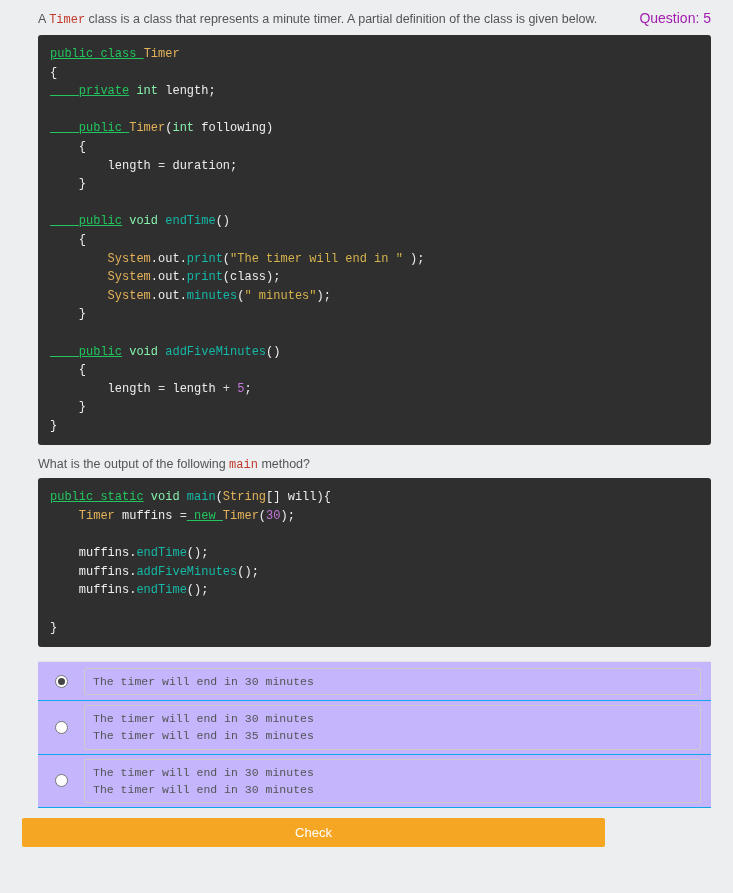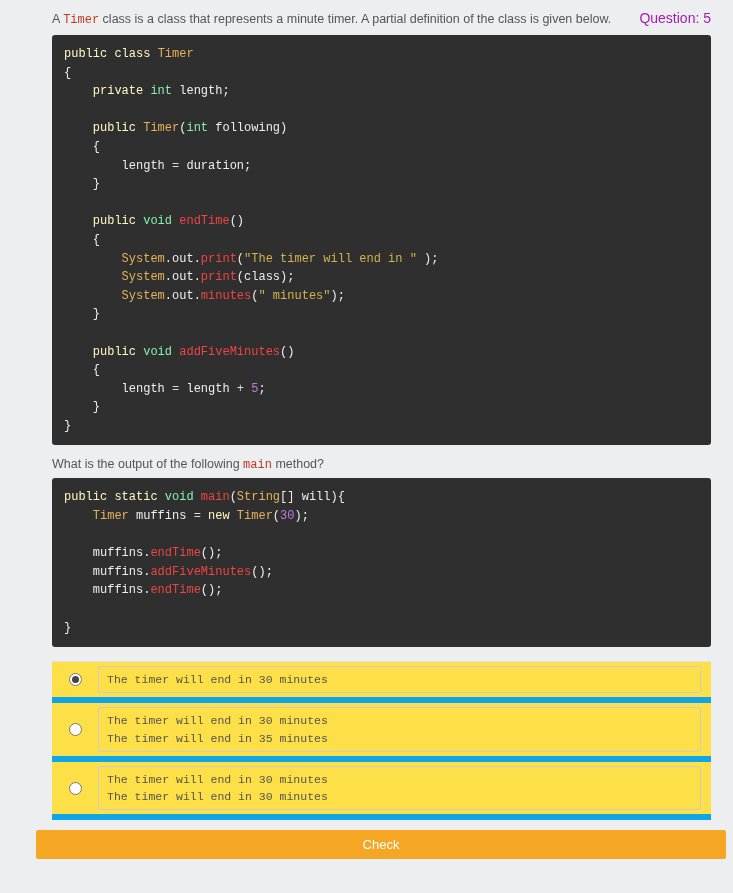--- a/index.html
+++ b/index.html
@@ -6,21 +6,21 @@
   body {
     font-family: Arial, Helvetica, sans-serif;
     background: #eceef0;
     width: 733px;
     height: 893px;
     overflow: hidden;
     font-size: 13px;
     color: #333;
   }
   .page {
-    padding: 10px 22px 0 52px;
+    padding: 10px 22px 0 38px;
   }
   .header-row {
     display: flex;
     justify-content: space-between;
     align-items: baseline;
     margin-bottom: 4px;
   }
   .intro {
     font-size: 12.5px;
     color: #555;
@@ -39,42 +39,42 @@
     color: #eee;
     font-family: "Courier New", monospace;
     font-size: 12px;
     line-height: 1.55;
     padding: 10px 12px;
     border-radius: 3px;
     margin: 6px 0 12px 0;
     white-space: pre;
     overflow: hidden;
   }
-  .kw   { color: #fef9c3; } 
+  .kw   { color: #22c55e; text-decoration: underline; } 
   .type { color: #86efac; }
-  .fn   { color: #ef4444; } 
+  .fn   { color: #14b8a6; } 
   .str  { color: #d4b24c; }
   .num  { color: #c678dd; }
   .op   { color: #dcdcdc; }
   .cls  { color: #e4b25a; }
   .mid-q {
     font-size: 12.5px;
     color: #555;
     margin: 8px 0 4px 0;
   }
   .mid-q .code-inline { color: #c0392b; font-family: "Courier New", monospace; font-size: 12px; }
   .answers {
     margin-top: 14px;
   }
   .answer-row {
     display: flex;
     align-items: center;
-    border-bottom: 6px solid #0ea5e9;
+    border-bottom: 1px solid #0ea5e9;
     border-top: 1px solid #e3e3e3;
-    background: #fde047;
+    background: #c4b5fd;
     min-height: 40px;
     padding: 4px 0;
   }
   .answer-row + .answer-row { border-top: none; }
   .radio-cell {
     width: 46px;
     display: flex;
     justify-content: center;
     align-items: center;
   }
@@ -108,21 +108,21 @@
   }
   .check-btn {
     margin-top: 10px;
     background: #f5a623;
     color: #fff;
     text-align: center;
     padding: 7px 0;
     border-radius: 2px;
     font-size: 13px;
     cursor: pointer;
-    width: 690px;
+    width: 583px;
     margin-left: -16px;
   }
 </style>
 </head>
 <body>
 
 <div class="page">
 
   <div class="header-row">
     <div class="intro">

